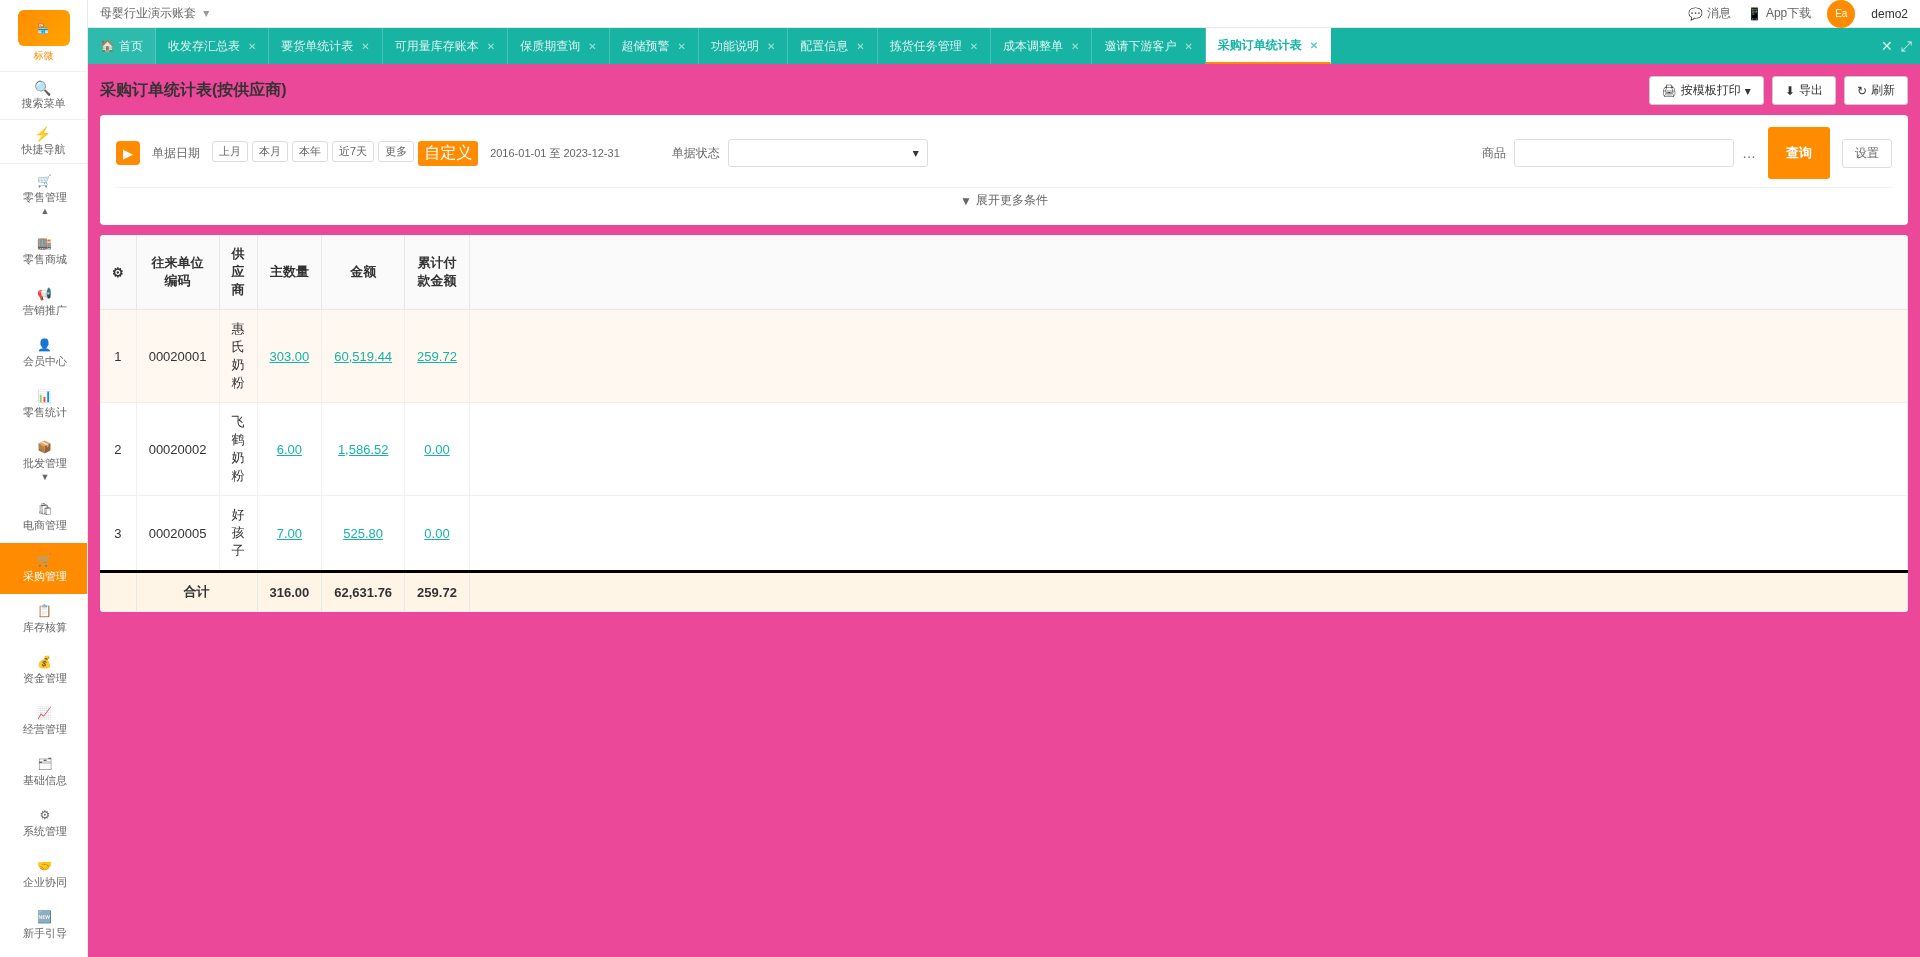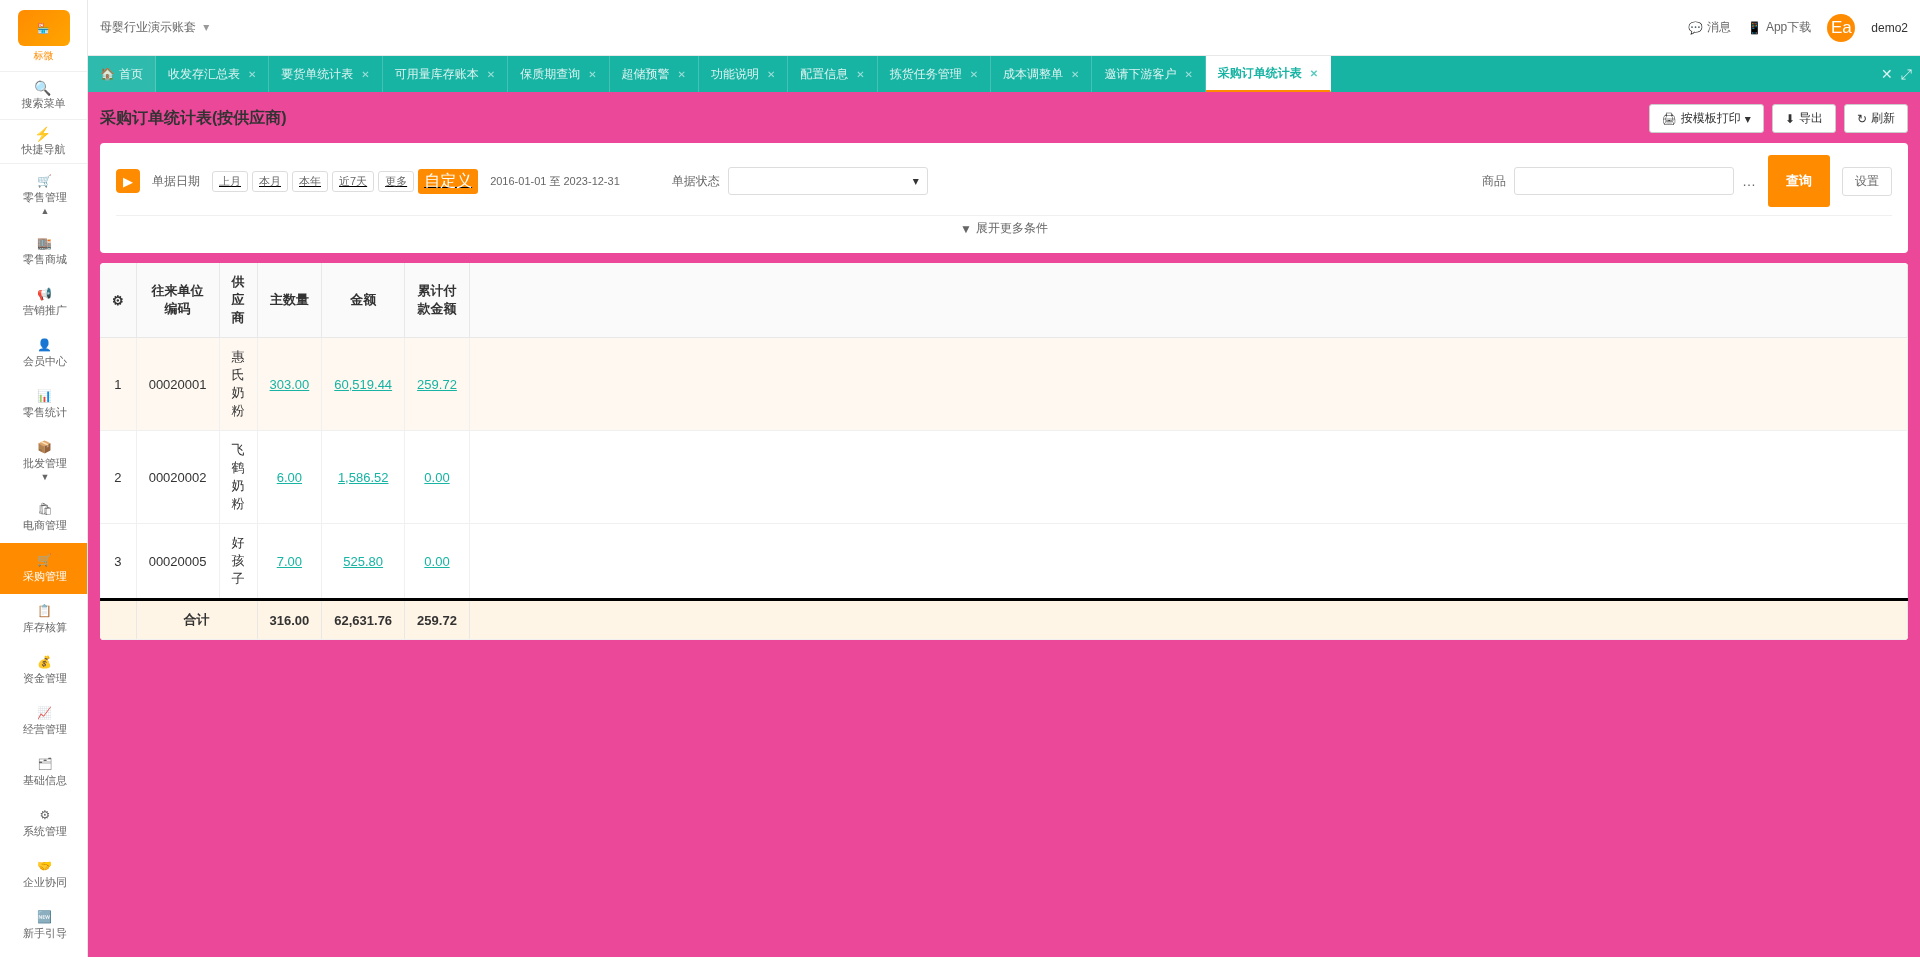--- a/index.html
+++ b/index.html
@@ -83,21 +83,21 @@
     .main-area {
       flex: 1;
       display: flex;
       flex-direction: column;
       overflow: hidden;
     }
 
     
     .topbar {
       background: #fff;
-      height: 56px;
+      height: 28px;
       display: flex;
       align-items: center;
       padding: 0 12px;
       border-bottom: 1px solid #e8e8e8;
       gap: 8px;
       flex-shrink: 0;
     }
     .topbar-title {
       font-size: 12px;
       color: #666;
@@ -118,21 +118,21 @@
     }
     .topbar-avatar {
       width: 28px;
       height: 28px;
       border-radius: 50%;
       background: #ff8c00;
       display: flex;
       align-items: center;
       justify-content: center;
       color: white;
-      font-size: 17px;
+      font-size: 10px;
     }
     .topbar-username { font-size: 12px; color: #333; }
 
     
     .tabbar {
       background: #17b3a3;
       height: 36px;
       display: flex;
       align-items: stretch;
       flex-shrink: 0;
@@ -254,22 +254,21 @@
       flex-shrink: 0;
     }
     .filter-label {
       font-size: 12px;
       color: #666;
       white-space: nowrap;
     }
     .date-shortcuts {
       display: flex;
       gap: 4px;
-      align-items: center;
-      text-decoration: underline;
+      align-items: flex-start;
     }
     .date-shortcut-btn {
       padding: 2px 6px;
       border: 1px solid #ddd;
       border-radius: 3px;
       background: #fff;
       font-size: 11px;
       color: #666;
       cursor: pointer;
     }

